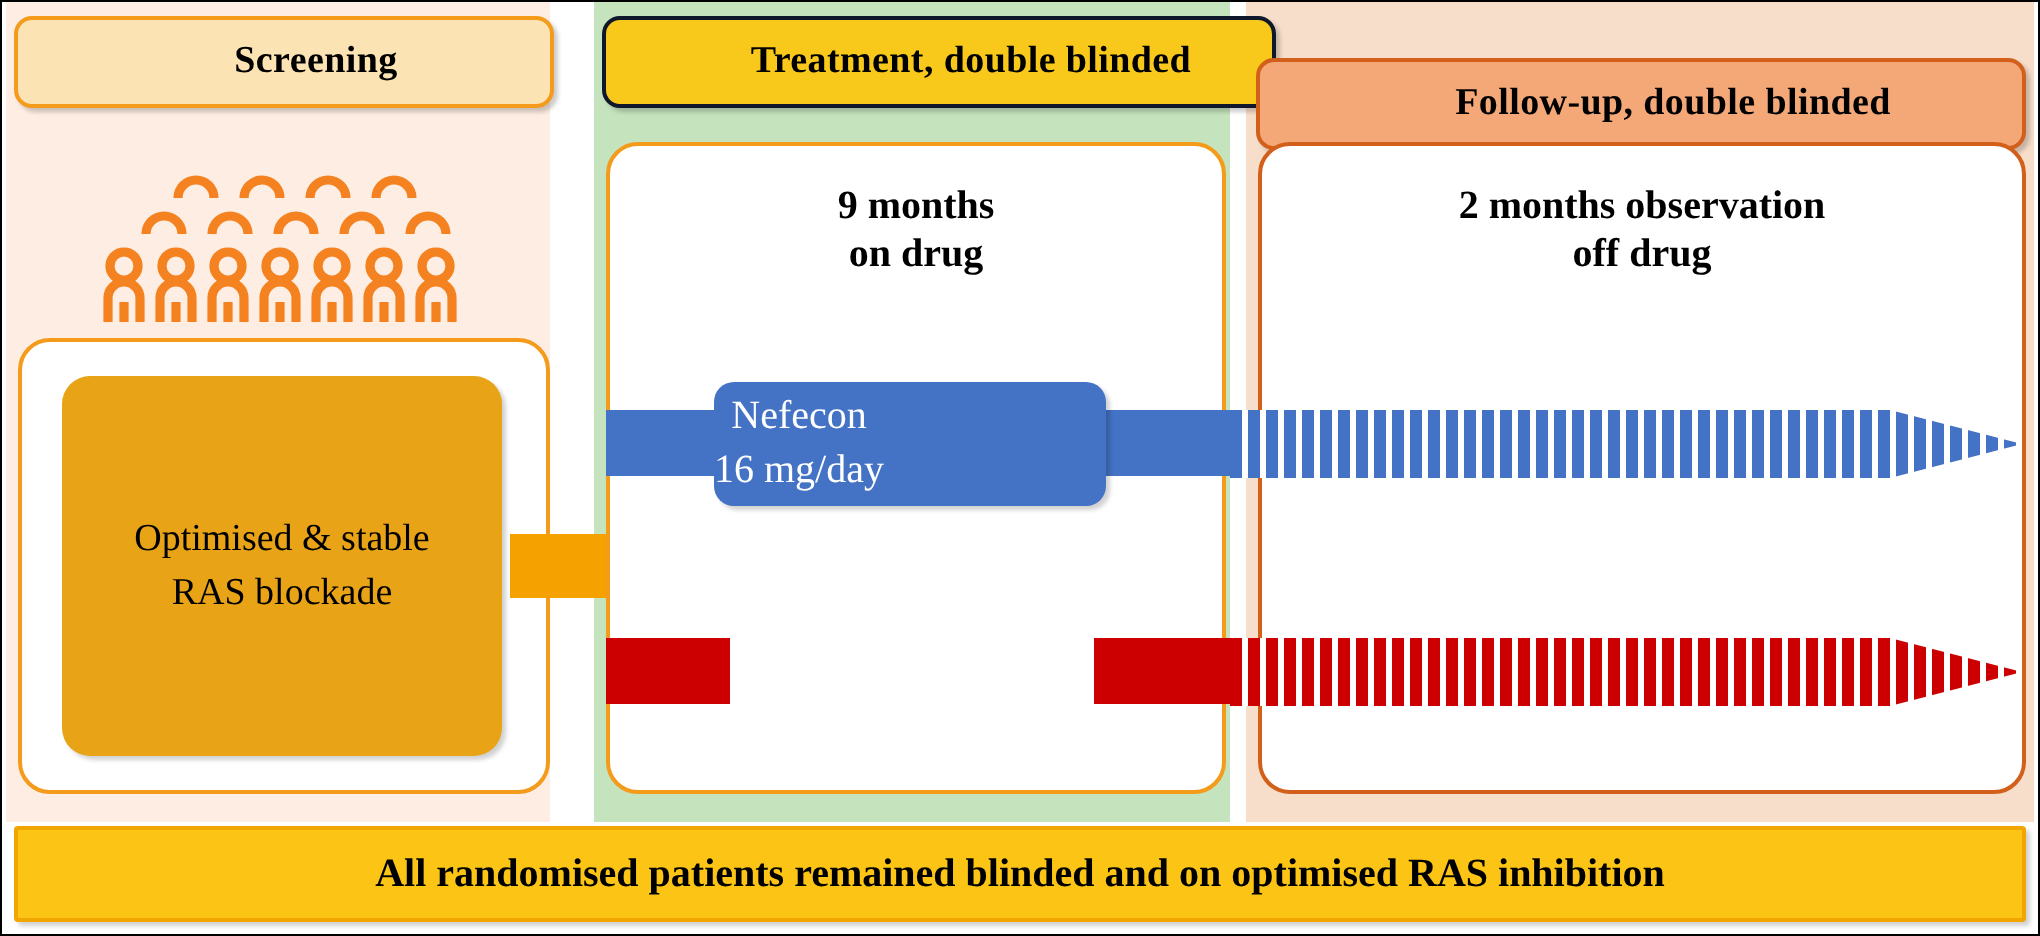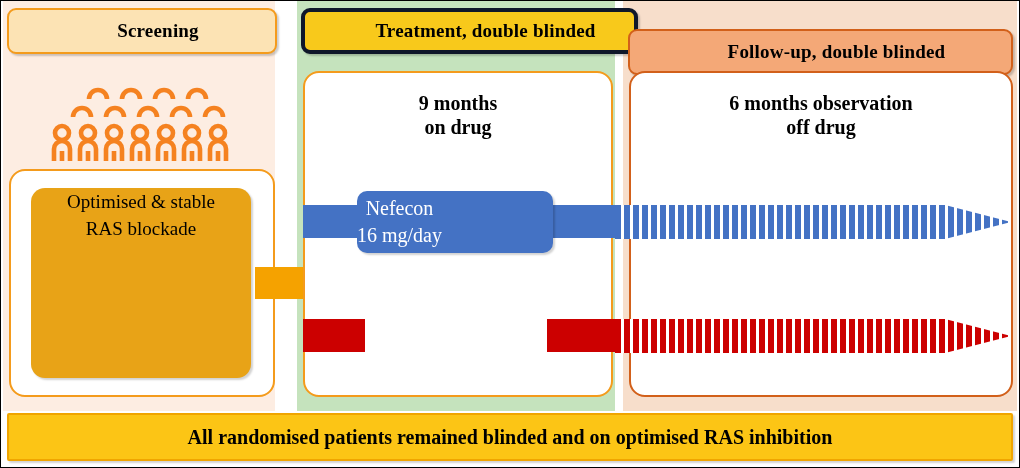--- a/index.html
+++ b/index.html
@@ -65,21 +65,21 @@
   .header-screening {
     left: 6px;
     width: 270px;
     background: #FCE3B4;
     border: 2px solid #F49B1C;
   }
   .header-treatment {
     left: 300px;
     width: 337px;
     background: #F8C91B;
-    border: 4px solid #0f172a;
+    border: 2px solid #0f172a;
     justify-content: center;
   }
   .header-followup {
     left: 627px;
     width: 385px;
     background: #F4A877;
     border: 2px solid #D2601A;
     margin-top: 21px;
   }
 
@@ -137,21 +137,21 @@
   
   .ras-box {
     position: absolute;
     left: 30px;
     top: 187px;
     width: 220px;
     height: 190px;
     background: #E8A317;
     border-radius: 14px;
     display: flex;
-    align-items: flex-start;
+    align-items: center;
     justify-content: center;
     text-align: center;
     font-size: 19px;
     line-height: 27px;
     color: #000000;
     white-space: pre-line;
     box-shadow: 2px 2px 2px rgba(0,0,0,0.18);
   }
 
   
@@ -293,21 +293,21 @@
       <polygon points="0,13 48,13 48,0 78,29 48,58 48,45 0,45" fill="#F5A200"></polygon>
     </svg>
   </div>
 
   <div class="panel panel-treatment">
     <div class="panel-title">9 months
 on drug</div>
   </div>
 
   <div class="panel panel-followup">
-    <div class="panel-title">6 months observation
+    <div class="panel-title">2 months observation
 off drug</div>
   </div>
 
   <div class="stub stub-nefecon-left"></div>
   <div class="stub stub-nefecon-right"></div>
   <div class="stub stub-placebo-left"></div>
   <div class="stub stub-placebo-right"></div>
 
   <div class="drug-box box-nefecon">
     <span>Nefecon

